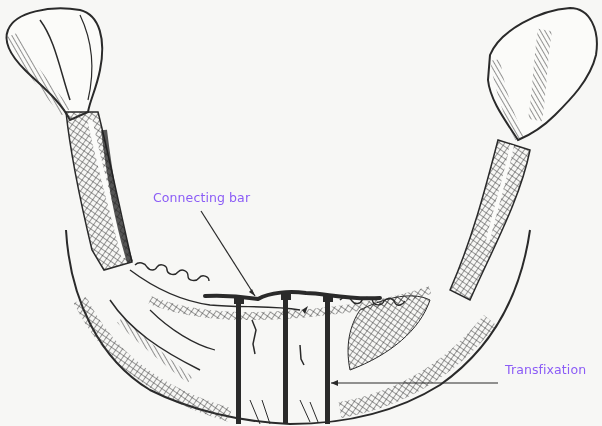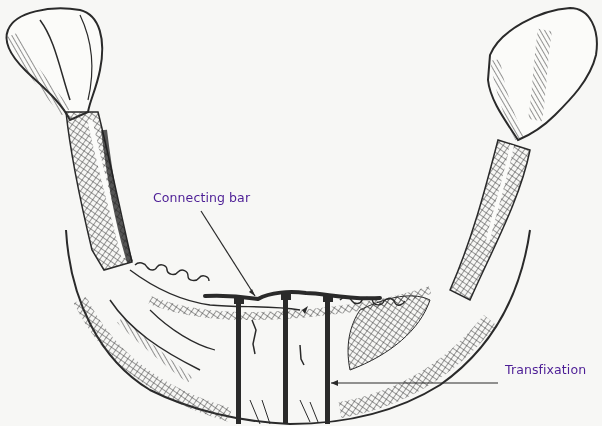--- a/index.html
+++ b/index.html
@@ -5,21 +5,21 @@
   html, body { margin: 0; padding: 0; }
   body {
     width: 602px; height: 426px; overflow: hidden;
     background: #f7f7f5;
     font-family: "DejaVu Sans", sans-serif;
     position: relative;
   }
   .figure { position: absolute; left: 0; top: 0; width: 602px; height: 426px; }
   .label {
     position: absolute;
-    color: #4c1d95;
+    color: #8b5cf6;
     font-size: 12.5px;
     letter-spacing: 0.1px;
     line-height: 15px;
     white-space: nowrap;
   }
   .lbl-bar { left: 153px; top: 190px; }
   .lbl-screws { left: 505px; top: 362px; }
   .lbl-screws span { display: block; }
 </style>
 </head>

